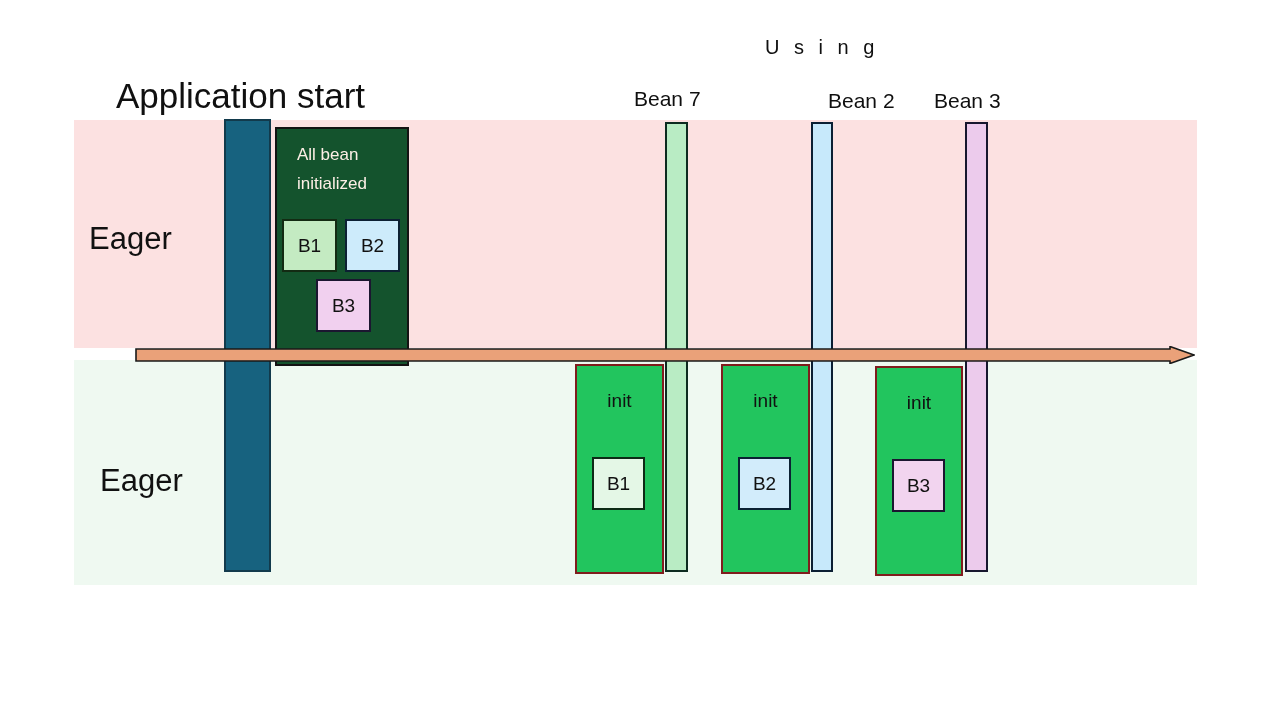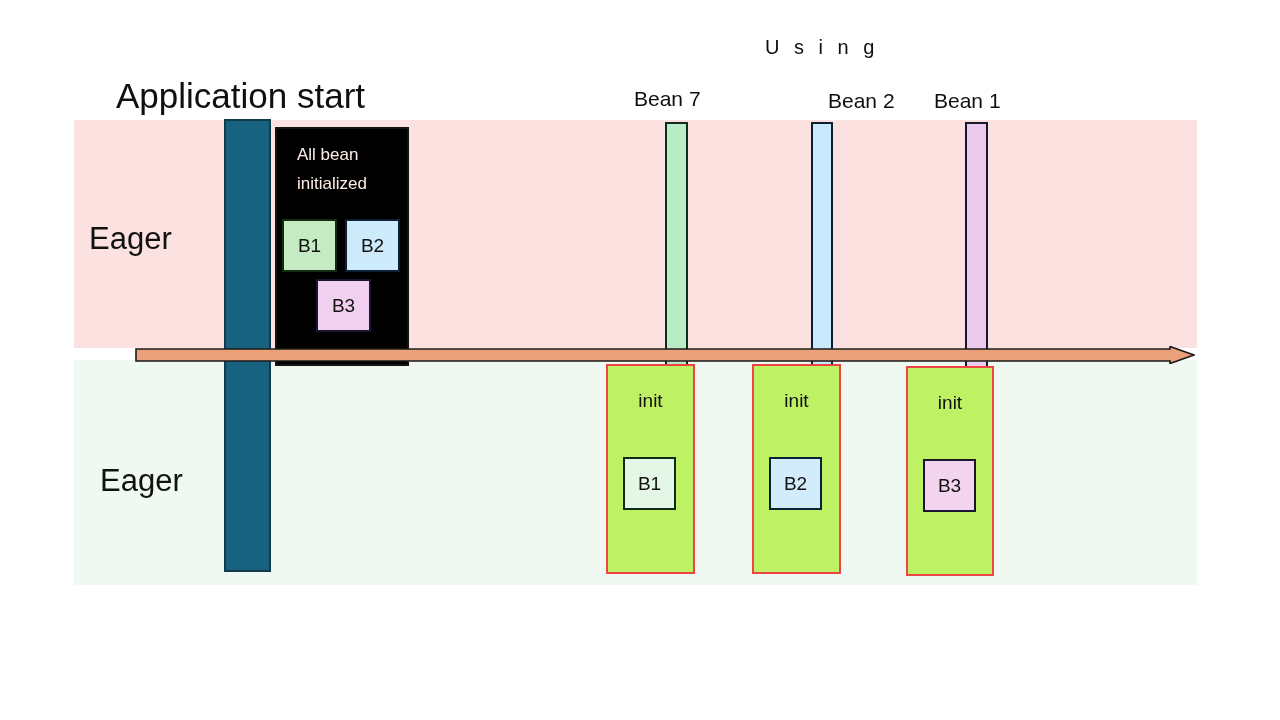--- a/index.html
+++ b/index.html
@@ -120,21 +120,21 @@
     border-color: #17172e;
   }
 
   
   .eager-block {
     position: absolute;
     left: 275px;
     top: 127px;
     width: 134px;
     height: 239px;
-    background: #000000;
+    background: #14532d;
     border: 2px solid #131313;
     box-sizing: border-box;
   }
   .eager-block-title {
     position: absolute;
     left: 20px;
     top: 11px;
     width: 110px;
     font-size: 17px;
     line-height: 29px;
@@ -175,24 +175,23 @@
     left: 135px;
     top: 346px;
     width: 1060px;
     height: 18px;
   }
   .timeline svg { display: block; }
 
   
   .init-box {
     position: absolute;
-    background: #bef264;
-    border: 2px solid #ef4444;
-    box-sizing: border-box;
-    margin-left: 31px;
+    background: #22c55e;
+    border: 2px solid #7f1d1d;
+    box-sizing: border-box;
   }
   .init-box .init-label {
     position: absolute;
     top: 24px;
     left: 0;
     width: 100%;
     text-align: center;
     font-size: 19px;
     line-height: 22px;
     color: #111111;
@@ -227,21 +226,21 @@
   <div class="band band-eager"></div>
   <div class="band band-lazy"></div>
 
   <div class="row-label row-label-eager">Eager</div>
   <div class="row-label row-label-lazy">Eager</div>
 
   <div class="heading-using">U s i n g</div>
   <div class="heading-app-start">Application start</div>
   <div class="bean-heading bean-heading-1">Bean 7</div>
   <div class="bean-heading bean-heading-2">Bean 2</div>
-  <div class="bean-heading bean-heading-3">Bean 1</div>
+  <div class="bean-heading bean-heading-3">Bean 3</div>
 
   <div class="vbar vbar-appstart"></div>
 
   <div class="vbar vbar-bean1"></div>
   <div class="vbar vbar-bean2"></div>
   <div class="vbar vbar-bean3"></div>
 
   <div class="eager-block">
     <div class="eager-block-title">All bean initialized</div>
   </div>

